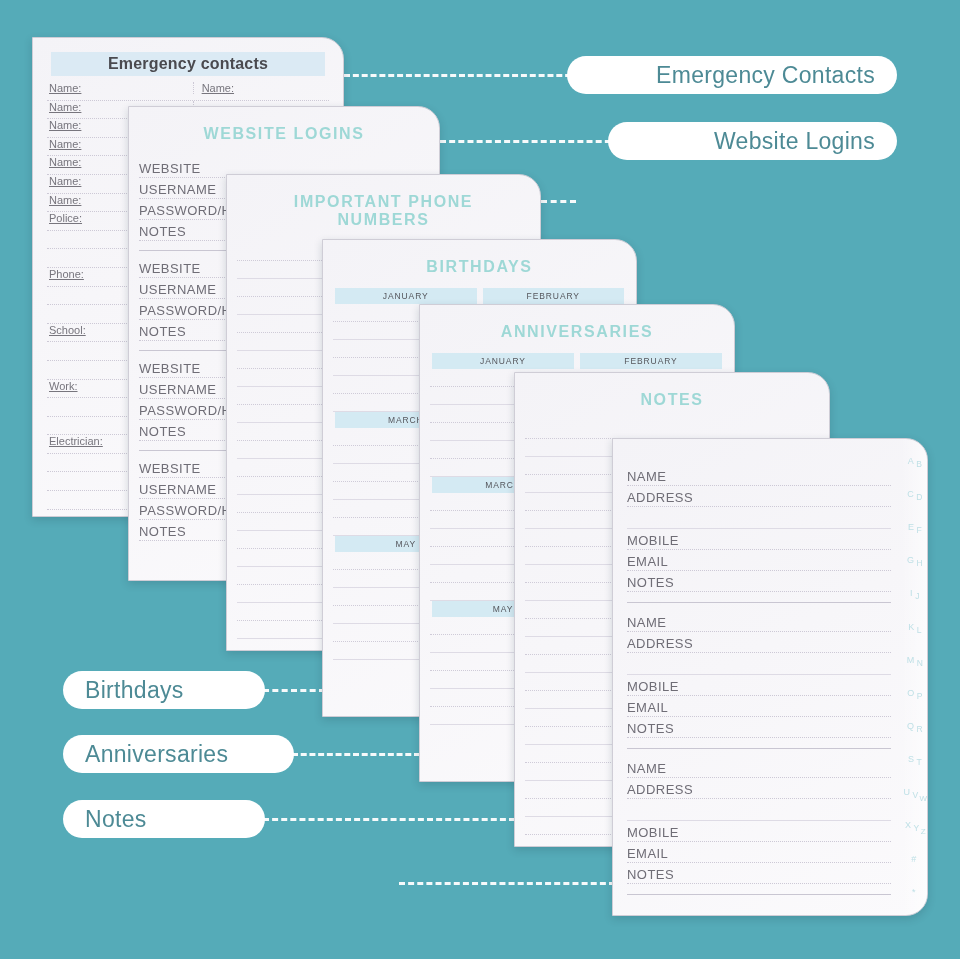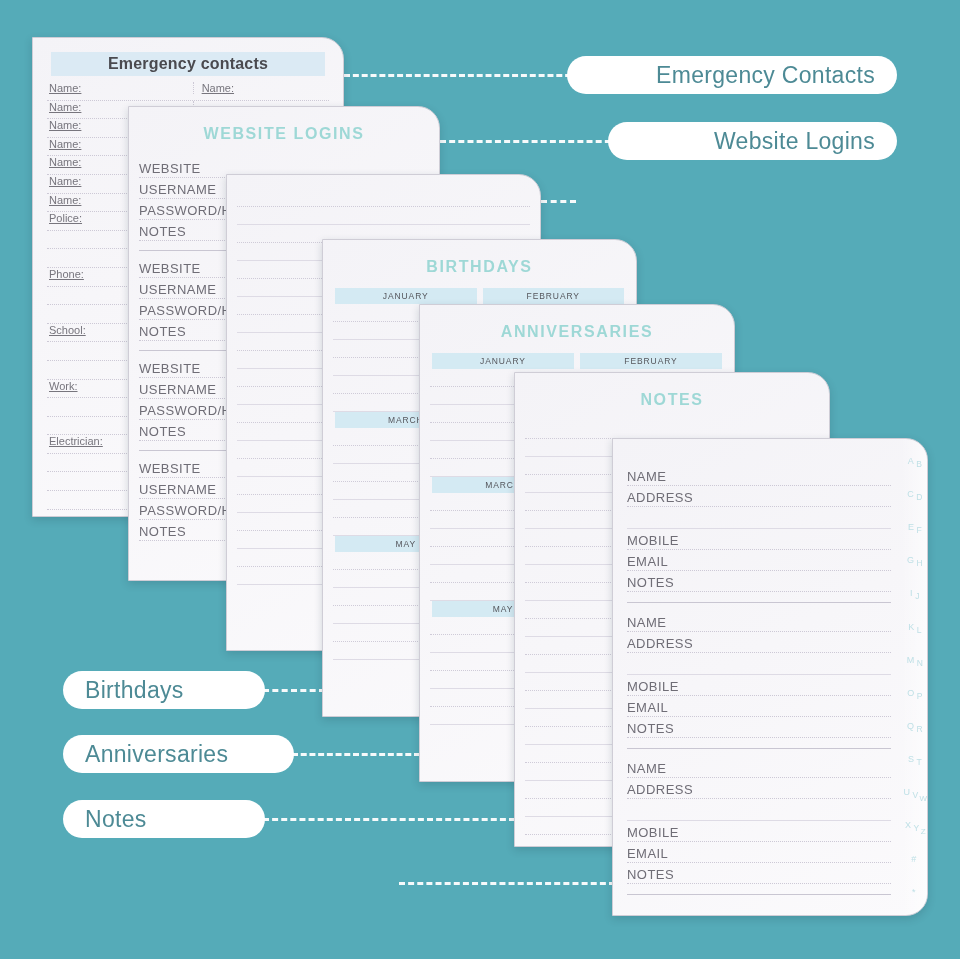--- a/index.html
+++ b/index.html
@@ -329,20 +329,23 @@
             <span class="lbl">PASSWORD/HINT</span>
           </div>
           <div class="fieldrow">
             <span class="lbl">NOTES</span>
           </div>
         </div>
       </div>
   </div>
 
   <div class="card tr-round br-round" style="left:226px; top:174px; width:315px; height:477px;">
+    <div style="padding:18px 18px 0 18px;">
+      <div class="card-title">IMPORTANT PHONE NUMBERS</div>
+    </div>
     <div class="pad" id="ipn-lines" style="padding-top:14px;">
         <div class="rule"></div>
         <div class="rule solid"></div>
         <div class="rule"></div>
         <div class="rule solid"></div>
         <div class="rule"></div>
         <div class="rule solid"></div>
         <div class="rule"></div>
         <div class="rule solid"></div>
         <div class="rule"></div>

